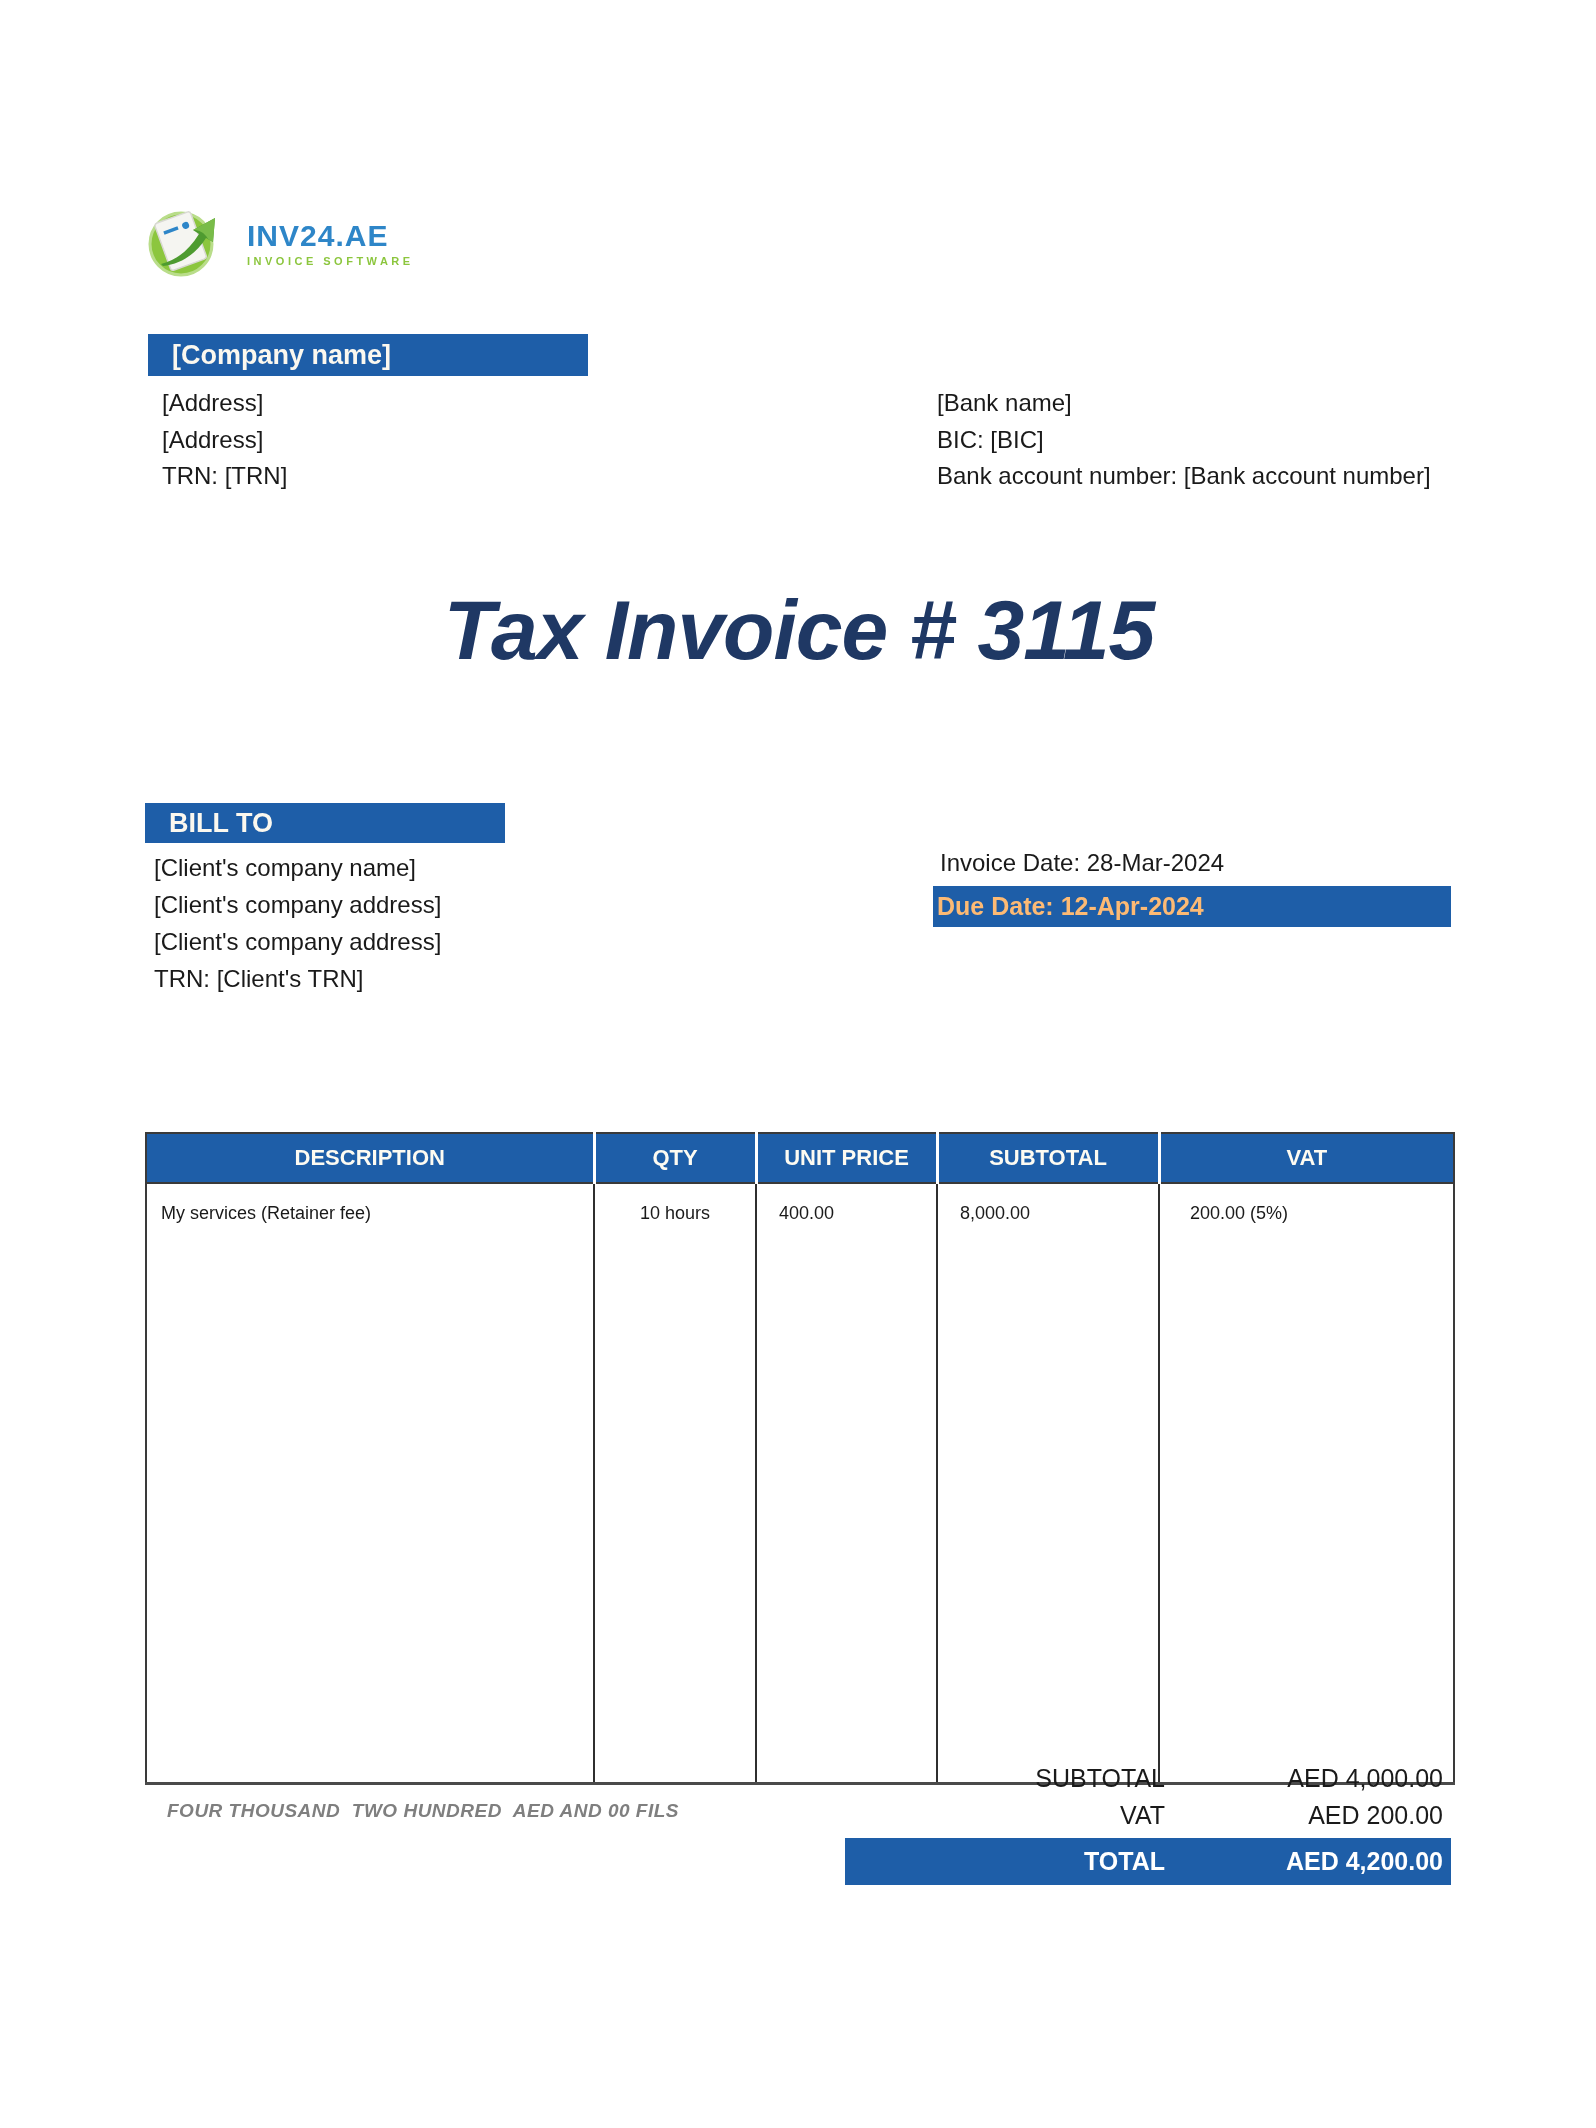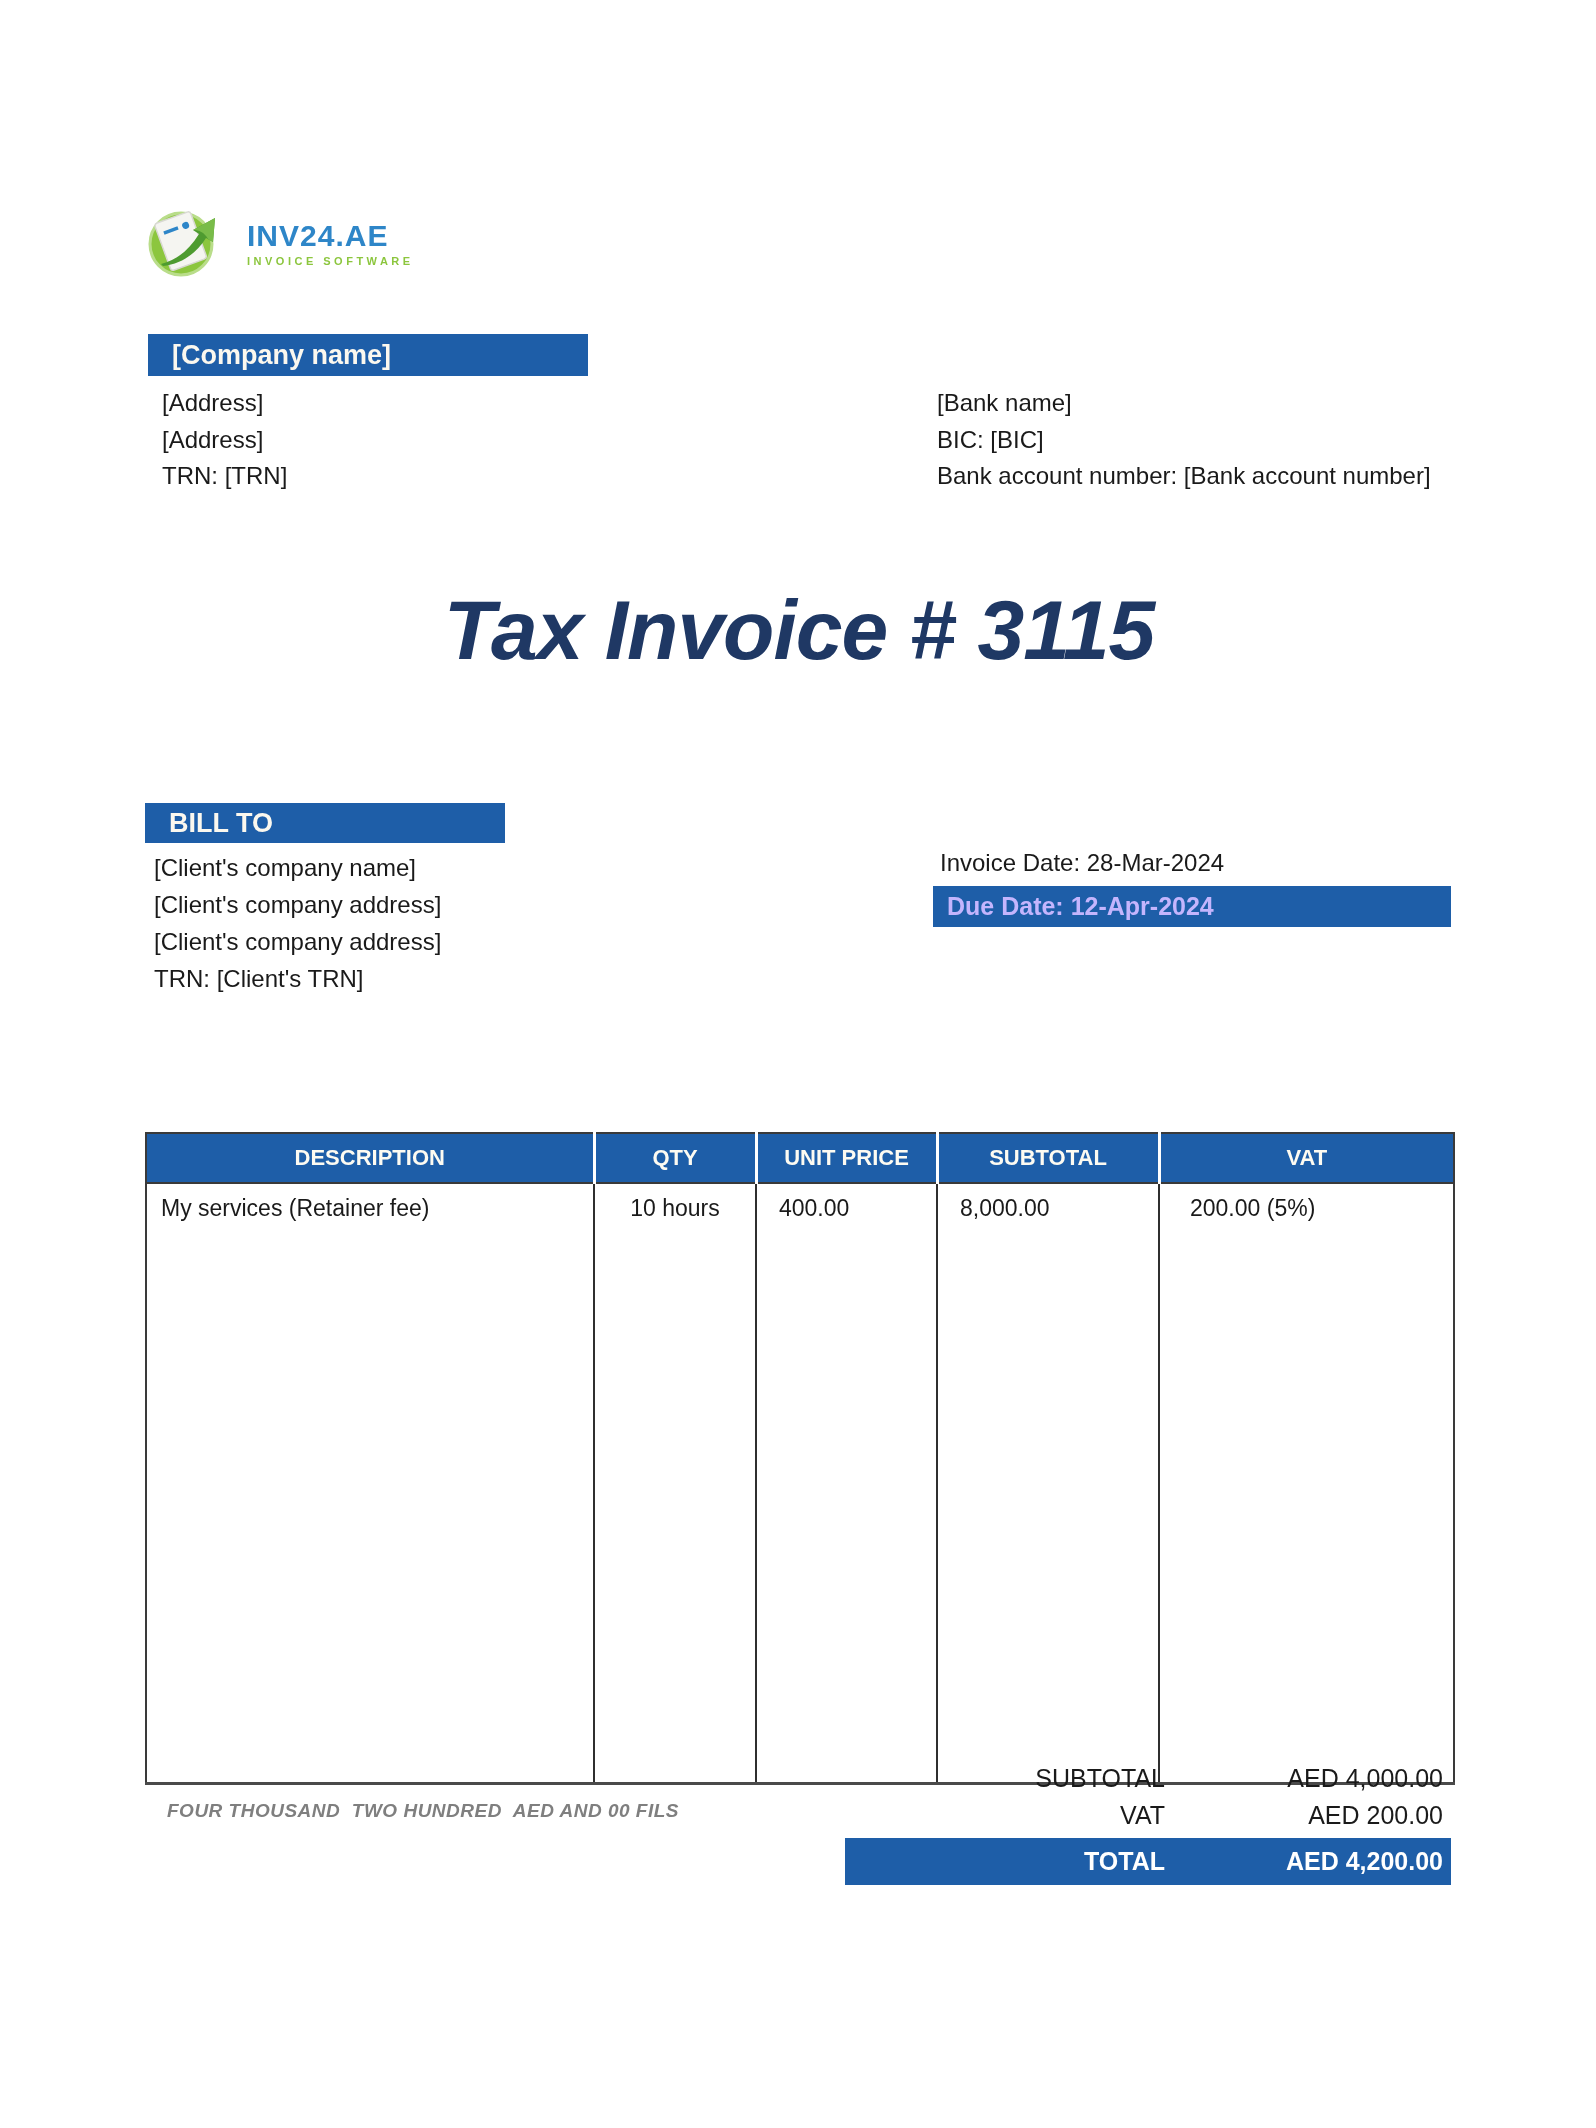--- a/index.html
+++ b/index.html
@@ -34,29 +34,29 @@
   .seller-lines{left:162px;top:385px;}
   .bank-lines{left:937px;top:385px;}
   .client-lines{left:154px;top:849px;line-height:37px;}
 
   
   .doc-title{position:absolute;left:145px;top:582px;width:1308px;text-align:center;
     font-size:84px;font-weight:bold;font-style:italic;color:var(--title-navy);letter-spacing:-1px;}
 
   
   .invoice-date{position:absolute;left:940px;top:846px;font-size:24px;line-height:34px;}
-  .due-bar{left:933px;top:886px;width:518px;height:41px;font-size:25px;line-height:41px;padding-left:14px;color:#c4b5fd;}
+  .due-bar{left:933px;top:886px;width:518px;height:41px;font-size:25px;line-height:41px;padding-left:4px;color:#fdba74;}
 
   
   table.items{position:absolute;left:145px;top:1096px;width:1308px;border-collapse:collapse;table-layout:fixed;
     border:2px solid var(--border-dark);border-bottom:3px solid #4A4A4A;margin-top:36px;}
   table.items th{background:var(--accent-blue);color:#FDFBF2;font-size:22px;font-weight:bold;
     height:50px;text-align:center;border-bottom:2px solid var(--border-dark);}
   table.items th + th{border-left:3px solid #ffffff;}
-  table.items td{height:600px;vertical-align:top;font-size:23px;padding-top:11px;}
+  table.items td{height:600px;vertical-align:top;font-size:18px;padding-top:19px;}
   table.items td + td{border-left:2px solid var(--line-dark);}
   td.c-desc{padding-left:14px;text-align:left;}
   td.c-qty{text-align:center;}
   td.c-price{padding-left:22px;text-align:left;}
   td.c-sub{padding-left:22px;text-align:left;}
   td.c-vat{padding-left:30px;text-align:left;}
 
   
   .totals{position:absolute;left:845px;top:1760px;width:606px;font-size:25px;}
   .totals-row{display:flex;height:37px;align-items:center;}

